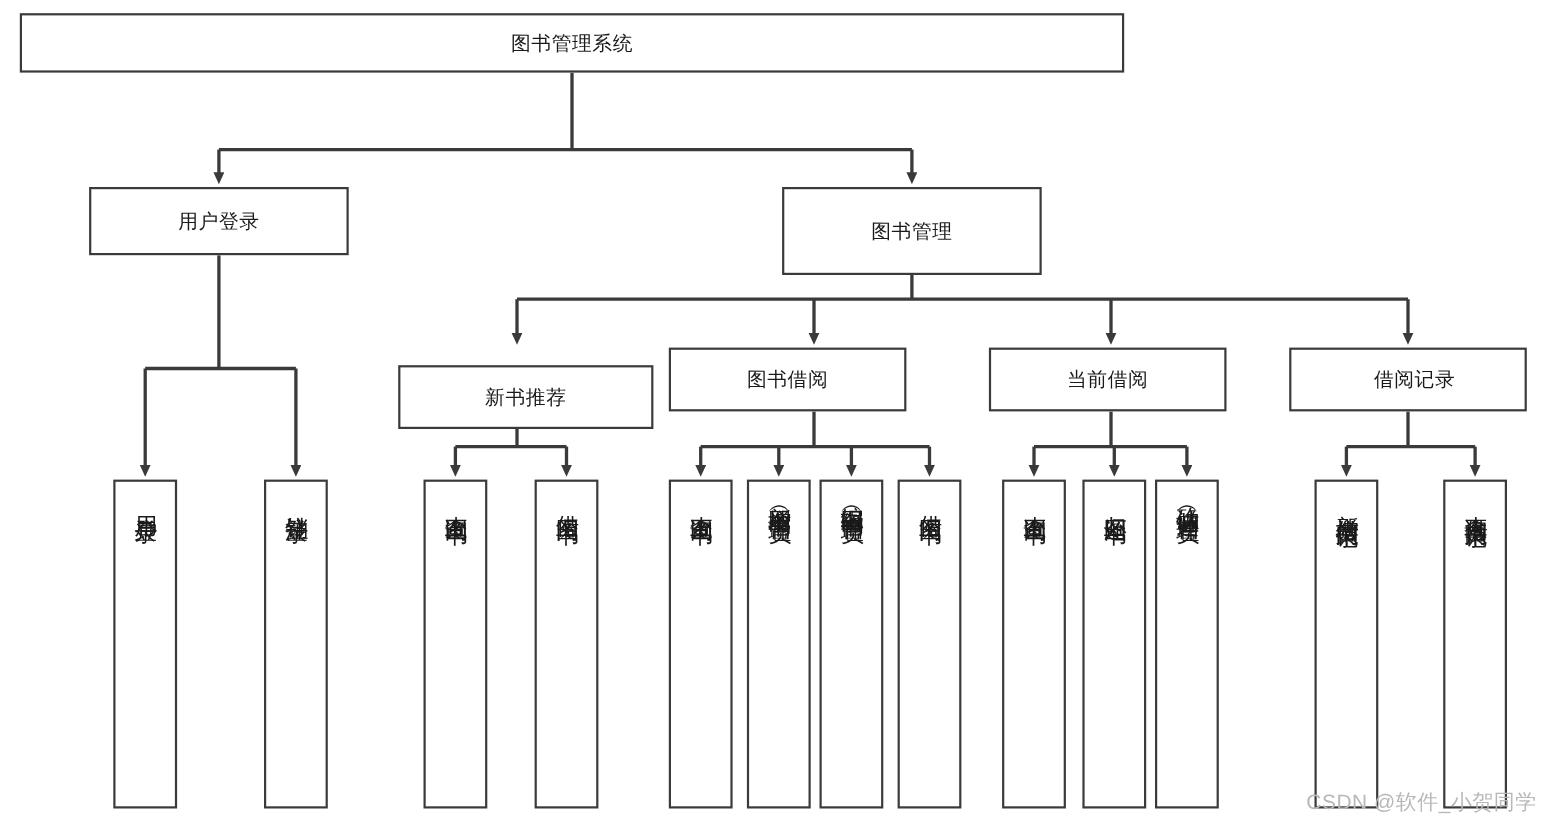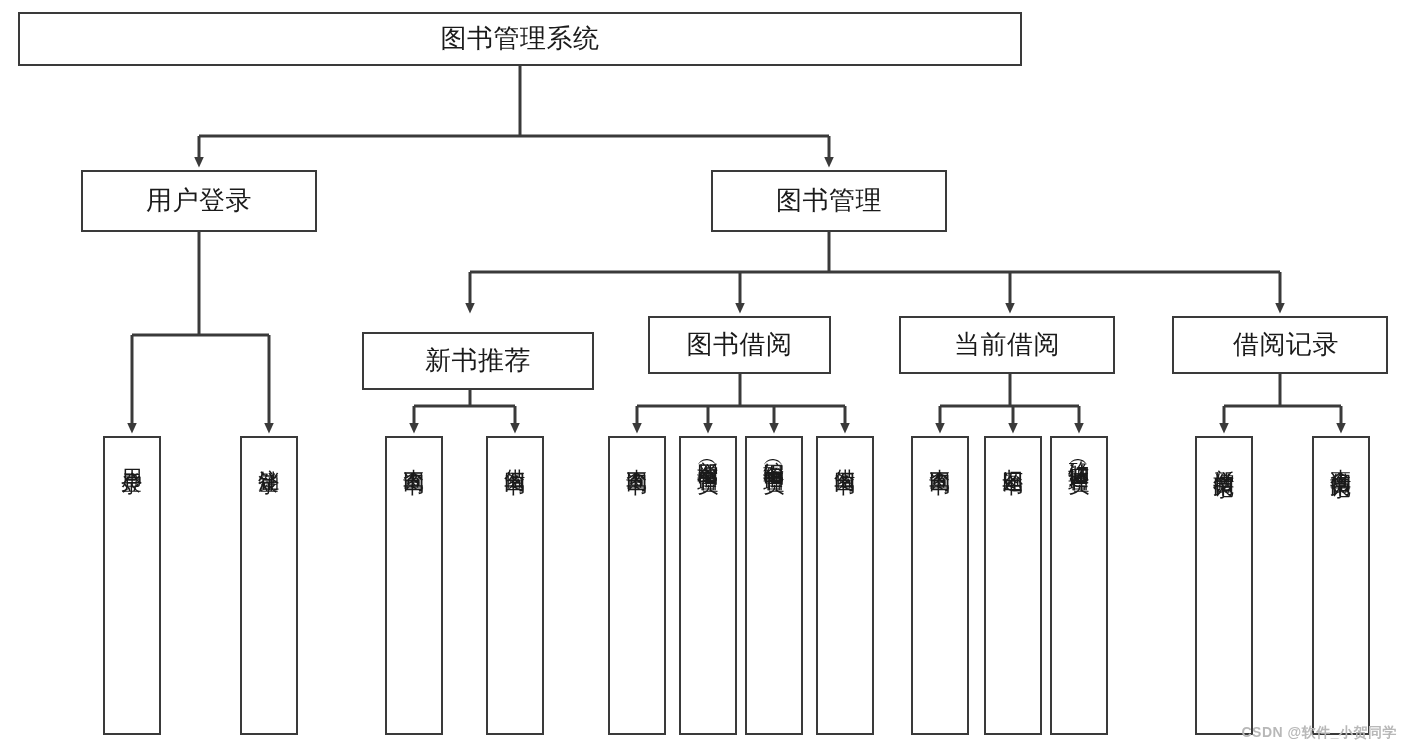--- a/index.html
+++ b/index.html
@@ -29,21 +29,21 @@
     position: absolute;
     box-sizing: border-box;
     border: 2px solid #3a3a3a;
     background: #ffffff;
     display: flex;
     align-items: center;
     justify-content: center;
     color: #1a1a1a;
   }
   .node .label {
-    font-size: 26px;
+    font-size: 18px;
     line-height: 1.15;
     letter-spacing: 0.5px;
     white-space: nowrap;
   }
   .node.vertical {
     align-items: flex-start;
     justify-content: center;
     padding-top: 14px;
   }
   .node.vertical .label {
@@ -51,25 +51,24 @@
     text-orientation: upright;
     font-size: 21px;
     line-height: 1.32;
     letter-spacing: 2px;
     white-space: normal;
   }
   #watermark {
     position: absolute;
     right: 8px;
     bottom: 5px;
-    font-size: 14px;
+    font-size: 19px;
     color: #b8b8b8;
     letter-spacing: 0.5px;
     white-space: nowrap;
-    font-weight: bold;
   }
 </style>
 </head>
 <body>
 
 <div id="canvas">
 
   <svg class="edges" viewBox="0 0 1405 747" xmlns="http://www.w3.org/2000/svg">
     <defs>
       <marker id="arrow" markerWidth="12" markerHeight="12" refX="1.5" refY="5" orient="auto" markerUnits="userSpaceOnUse">
@@ -120,28 +119,28 @@
     </g>
   </svg>
 
   <div class="node" style="left:18px; top:12px; width:1004px; height:54px;">
     <span class="label">图书管理系统</span>
   </div>
 
   <div class="node" style="left:81px; top:170px; width:236px; height:62px;">
     <span class="label">用户登录</span>
   </div>
-  <div class="node" style="left:711px; top:170px; width:236px; height:62px;">
+  <div class="node" style="left:711px; top:170px; width:236px; height:80px;">
     <span class="label">图书管理</span>
   </div>
 
   <div class="node" style="left:362px; top:332px; width:232px; height:58px;text-align:right;">
     <span class="label">新书推荐</span>
   </div>
-  <div class="node" style="left:648px; top:316px; width:183px; height:58px;">
+  <div class="node" style="left:608px; top:316px; width:216px; height:58px;">
     <span class="label">图书借阅</span>
   </div>
   <div class="node" style="left:899px; top:316px; width:216px; height:58px;">
     <span class="label">当前借阅</span>
   </div>
   <div class="node" style="left:1172px; top:316px; width:216px; height:58px;padding-left:12px;">
     <span class="label">借阅记录</span>
   </div>
 
   <div class="node vertical" style="left:103px; top:436px; width:58px; height:299px;">

